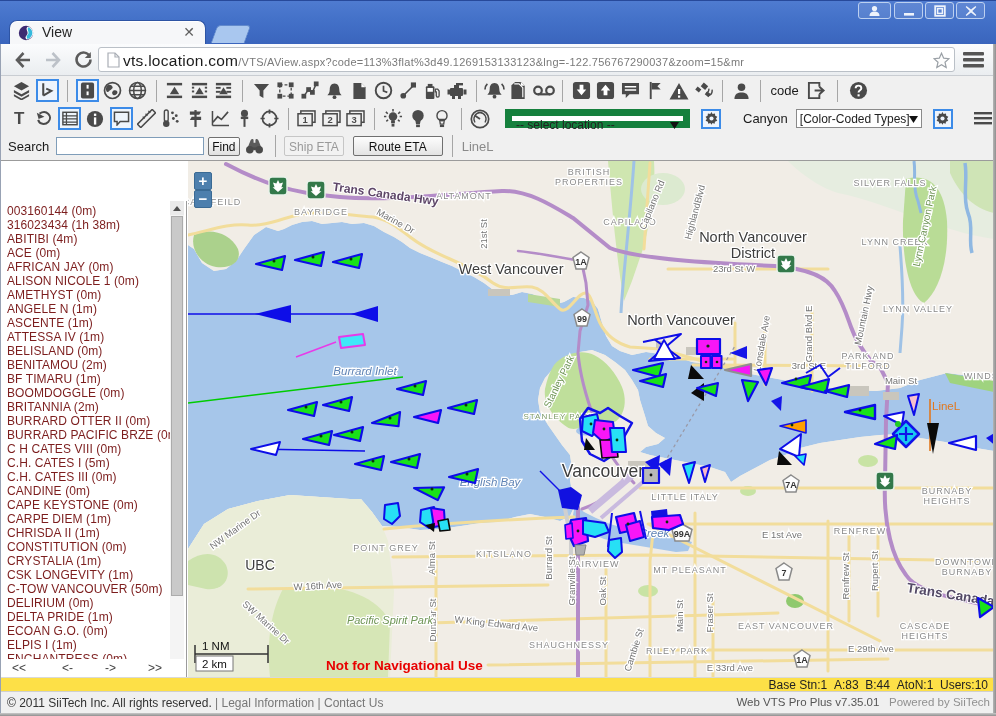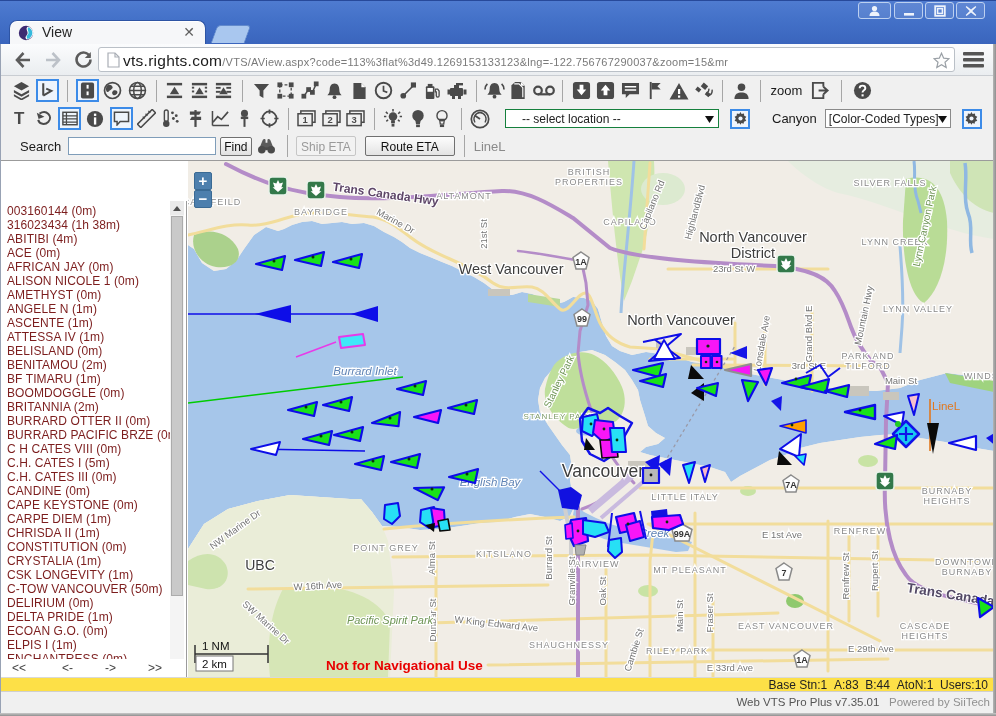--- a/index.html
+++ b/index.html
@@ -96,21 +96,21 @@
     </svg>
  <svg class="abs" style="left:74px; top:6px;" width="19" height="19" viewBox="0 0 19 19">
       <path d="M15.8 6.5 A7 7 0 1 0 16.5 9.5" stroke="#5c5c5c" stroke-width="2.5" fill="none"></path>
       <path d="M16.8 2 V8 H10.8 Z" fill="#5c5c5c"></path>
     </svg>
  <div id="omni">
   <svg class="abs" style="left:8px; top:4px;" width="13" height="16" viewBox="0 0 13 16">
         <path d="M1 1 H8 L12 5 V15 H1 Z" fill="#fff" stroke="#a9aeb5" stroke-width="1.2"></path>
         <path d="M8 1 V5 H12" fill="none" stroke="#a9aeb5" stroke-width="1.2"></path>
       </svg>
-  <span class="txt"><span class="u1">vts.rights.com</span><span class="u2">/VTS/AView.aspx?code=113%3flat%3d49.1269153133123&amp;lng=-122.756767290037&amp;zoom=15&amp;mr</span></span>
+  <span class="txt"><span class="u1">vts.location.com</span><span class="u2">/VTS/AView.aspx?code=113%3flat%3d49.1269153133123&amp;lng=-122.756767290037&amp;zoom=15&amp;mr</span></span>
   <svg class="abs" style="right:4px; top:4px;" width="17" height="17" viewBox="0 0 17 17">
         <path d="M8.5 1.2 L10.7 6.2 L16 6.7 L12 10.2 L13.2 15.6 L8.5 12.7 L3.8 15.6 L5 10.2 L1 6.7 L6.3 6.2 Z" fill="#fdfdfd" stroke="#9aa0a6" stroke-width="1.2"></path>
       </svg>
  </div>
  <svg class="abs" style="left:963px; top:8px;" width="21" height="16" viewBox="0 0 21 16">
       <g fill="#555">
         <rect x="0" y="0" width="21" height="3.4" rx="1"></rect>
         <rect x="0" y="6" width="21" height="3.4" rx="1"></rect>
         <rect x="0" y="12" width="21" height="3.4" rx="1"></rect>
       </g>
@@ -337,21 +337,21 @@
         </svg>
       </span>
   <span class="sep"></span>
   <span class="ic">
         <svg class="g" width="17" height="18" viewBox="0 0 18 18">
           <circle cx="9" cy="5" r="4" fill="#4a4a4a"></circle>
           <path d="M1.5 17.5 C1.5 12 5 10.5 9 10.5 C13 10.5 16.5 12 16.5 17.5 Z" fill="#4a4a4a"></path>
         </svg>
       </span>
   <span class="sep"></span>
-  <span style="font-size:13px; color:#1a1a1a; margin:0 6px 0 4px; flex:none;">zoom</span>
+  <span style="font-size:13px; color:#1a1a1a; margin:0 6px 0 4px; flex:none;">code</span>
   <span class="ic">
         <svg class="g" width="19" height="19" viewBox="0 0 20 20">
           <path d="M13 6 V2 H2 V18 H13 V14" fill="none" stroke="#4a4a4a" stroke-width="2"></path>
           <path d="M8 10 H16 M13 6 L17.5 10 L13 14" fill="none" stroke="#4a4a4a" stroke-width="2"></path>
         </svg>
       </span>
   <span class="sep" style="margin:0 8px;"></span>
   <span class="ic">
         <svg class="g" width="19" height="19" viewBox="0 0 20 20">
           <circle cx="10" cy="10" r="9" fill="#4a4a4a"></circle>
@@ -480,21 +480,21 @@
       </span>
   <span class="sep"></span>
   <span class="ic">
         <svg class="g" width="20" height="20" viewBox="0 0 20 20">
           <circle cx="10" cy="10" r="8.7" fill="none" stroke="#4a4a4a" stroke-width="1.7"></circle>
           <path d="M10 10 L4.8 6.5" stroke="#4a4a4a" stroke-width="1.8"></path>
           <path d="M5 13.5 A6.5 6.5 0 0 1 10 3.5 A6.5 6.5 0 0 1 15 13.5" fill="none" stroke="#4a4a4a" stroke-width="1.3"></path>
         </svg>
       </span>
   <span style="width:13px;flex:none;"></span>
-  <span style="flex:none; width:214px; height:19px; background:#fff; border:1px solid #15803d; font-size:12px; color:#222; padding:2px 16px; position:relative;">-- select location --<svg style="position:absolute; right:4px; top:6px;" width="9" height="7" viewBox="0 0 9 7">
+  <span style="flex:none; width:185px; height:19px; background:#fff; border:7px solid #15803d; font-size:12px; color:#222; padding:2px 4px; position:relative;">-- select location --<svg style="position:absolute; right:4px; top:6px;" width="9" height="7" viewBox="0 0 9 7">
           <path d="M0 0 H9 L4.5 7 Z" fill="#111"></path>
         </svg></span>
   <span style="width:9px;flex:none;"></span>
   <span class="icsel" style="width:20px;height:20px;">
         <svg class="g" width="13" height="13" viewBox="0 0 20 20">
           <path d="M10 0 L12 3.5 L16 2.5 L16.5 6.5 L20 8 L17.8 11.5 L20 15 L16 16.5 L15.5 20 L11.8 19 L10 22 L8.2 19 L4.5 20 L4 16.5 L0 15 L2.2 11.5 L0 8 L3.5 6.5 L4 2.5 L8 3.5 Z" fill="#4a4a4a" transform="scale(0.9) translate(1,0)"></path>
           <circle cx="10" cy="10" r="3.2" fill="#eef4fc"></circle>
         </svg>
       </span>
   <span style="width:20px;flex:none;"></span>
@@ -516,21 +516,21 @@
           <g fill="#4a4a4a">
             <rect x="0" y="0" width="18" height="2.4"></rect>
             <rect x="0" y="5" width="18" height="2.4"></rect>
             <rect x="0" y="10" width="18" height="2.4"></rect>
           </g>
         </svg>
       </span>
  </div>
  <div id="trow3" class="trow">
   <span style="width:8px;flex:none;"></span>
-  <span style="font-size:13px; color:#1a1a1a; flex:none;margin-left:12px;">Search</span>
+  <span style="font-size:13px; color:#1a1a1a; flex:none;">Search</span>
   <span style="width:7px;flex:none;"></span>
   <span style="flex:none; width:148px; height:18px; background:#fff; border:1px solid #7f9db9;"></span>
   <span style="width:4px;flex:none;"></span>
   <span style="flex:none; height:19px; padding:2px 5px; background:linear-gradient(180deg,#fdfdfd,#e0e0e0); border:1px solid #707070; border-radius:2px; font-size:12px; color:#111; padding:2px 3px !important;">Find</span>
   <span style="width:3px;flex:none;"></span>
   <span class="ic">
         <svg class="g" width="19" height="16" viewBox="0 0 20 17">
           <g fill="#4a4a4a">
             <path d="M2 12 L6 2 C7 0.5 9 0.5 9 2.5 V5 H11 V2.5 C11 0.5 13 0.5 14 2 L18 12 Z" opacity="0.9"></path>
             <circle cx="5" cy="12.5" r="4"></circle>
@@ -911,17 +911,18 @@
 <text x="744" y="249" font-size="11.5" fill="#e07820">LineL</text>
 </g>
 </svg>
 <div style="position:absolute; left:6px; top:11px; width:18px; height:18px; background:#4d7fad; border:1px solid #3a6a94; border-radius:2px; color:#fff; font-size:15px; text-align:center; line-height:16px; font-weight:bold;">+</div>
 <div style="position:absolute; left:6px; top:29px; width:18px; height:18px; background:#4d7fad; border:1px solid #3a6a94; border-radius:2px; color:#fff; font-size:15px; text-align:center; line-height:15px; font-weight:bold;">−</div>
 </div>
 <div id="statusstrip">
     <span class="r">Base Stn:1&nbsp;&nbsp;A:83&nbsp;&nbsp;B:44&nbsp;&nbsp;AtoN:1&nbsp;&nbsp;Users:10</span>
   </div>
 <div id="footer">
+ <span class="l">© 2011 SiiTech Inc. All rights reserved. <span class="gy">| Legal Information | Contact Us</span></span>
  <span class="r">Web VTS Pro Plus v7.35.01&nbsp;&nbsp; <span class="gy">Powered by SiiTech</span></span>
 </div>
 <div id="btmframe"></div>
 <div id="lframe"></div>
 <div id="rframe"></div>
 
 </body></html>

